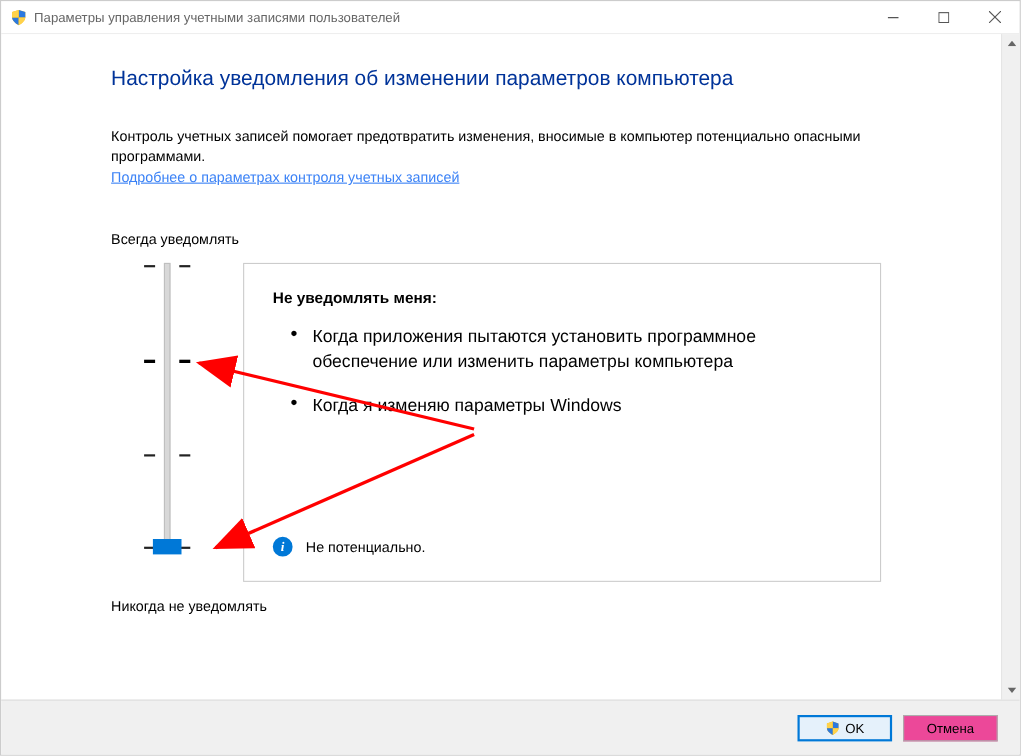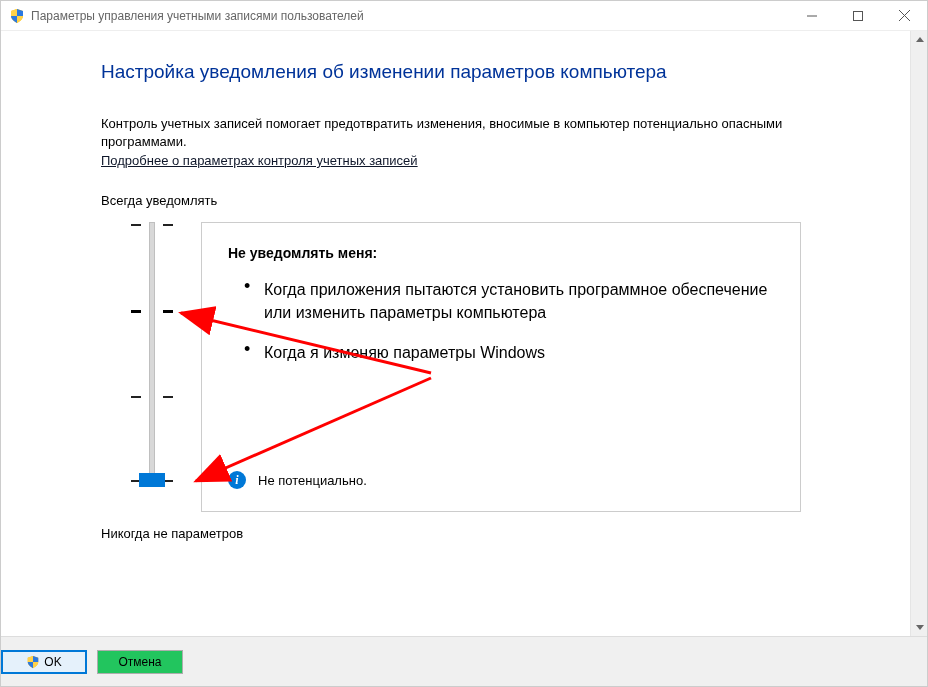--- a/index.html
+++ b/index.html
@@ -68,34 +68,35 @@
       font-size: 19px;
       margin-bottom: 18px;
     }
     p.desc {
       font-size: 13px;
       margin-bottom: 2px;
       line-height: 1.4;
       margin-top: 32px;
     }
     a.link {
-      color: #0f172a;
+      color: #3b82f6;
       text-decoration: underline;
       font-size: 13px;
     }
     .slider-area {
-      margin-top: 25px;
+      margin-top: 42px;
       position: relative;
       width: 700px;
     }
     .top-label { margin-left: 0; margin-bottom: 14px; font-size:13px; }
     .bottom-label { margin-top: 14px; font-size:13px; }
     .slider-row {
       display: flex;
       align-items: center;
+      gap: 20px;
     }
     .slider-col {
       width: 100px;
       position: relative;
       height: 290px;
     }
     .slider-track {
       position:absolute;
       left: 48px;
       top: 0;
@@ -171,29 +172,30 @@
       font-style: italic;
     }
     
     .footer {
       position: absolute;
       bottom: 0; left:0; right:0;
       height: 50px;
       border-top: 1px solid #ddd;
       background: #f0f0f0;
       display: flex;
+      justify-content: flex-end;
       align-items: center;
       padding-right: 20px;
       gap: 10px;
     }
     .btn {
       min-width: 86px;
       height: 24px;
       border: 1px solid #adadad;
-      background: #22c55e;
+      background: #ec4899;
       font-size: 12px;
       display: flex;
       align-items:center;
       justify-content:center;
       padding: 0 12px;
       gap: 4px;
     }
     .btn.ok { border: 2px solid #0078d7; background:#e5f1fb; }
     .btn .mini-shield { display:flex; align-items:center; }
     
@@ -275,21 +277,21 @@
         <ul class="bullets">
           <li>Когда приложения пытаются установить программное обеспечение или изменить параметры компьютера</li>
           <li>Когда я изменяю параметры Windows</li>
         </ul>
         <div class="recommend">
           <div class="info-icon">i</div>
           <span>Не потенциально.</span>
         </div>
       </div>
     </div>
-    <div class="bottom-label">Никогда не параметров</div>
+    <div class="bottom-label">Никогда не уведомлять</div>
 
     <svg class="arrows" width="700" height="360">
       <defs>
         <marker id="ah" markerWidth="12" markerHeight="10" refX="11" refY="5" orient="auto">
           <polygon points="0,0 12,5 0,10" fill="#ff0000"></polygon>
         </marker>
       </defs>
       <line x1="330" y1="180" x2="80" y2="120" stroke="#ff0000" stroke-width="3" marker-end="url(#ah)"></line>
       <line x1="330" y1="185" x2="95" y2="288" stroke="#ff0000" stroke-width="3" marker-end="url(#ah)"></line>
     </svg>

